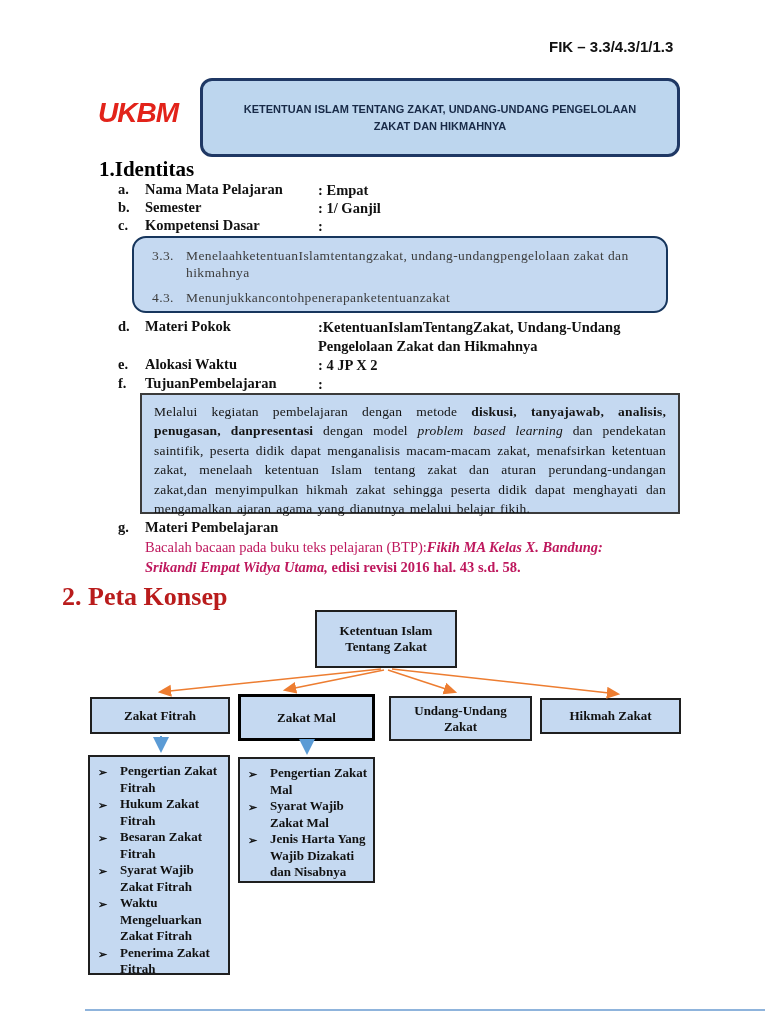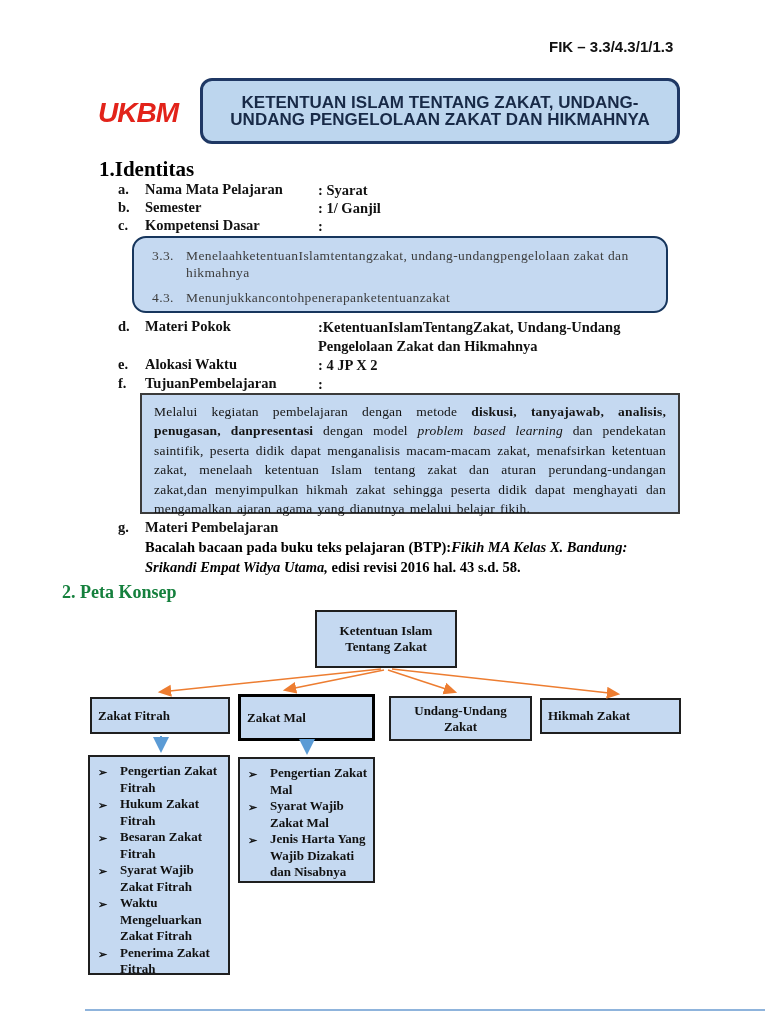--- a/index.html
+++ b/index.html
@@ -12,53 +12,53 @@
   .doc-code {
     position:absolute; left:549px; top:38px;
     font-family:"Liberation Sans", sans-serif; font-weight:bold; font-size:15px; color:#111;
   }
   .logo {
     position:absolute; left:98px; top:97px;
     font-family:"Liberation Sans", sans-serif; font-weight:bold; font-style:italic;
     font-size:28px; letter-spacing:-1px; color:#E2231A;
   }
   .title-box {
-    position:absolute; left:200px; top:78px; width:480px; height:66px;
+    position:absolute; left:200px; top:78px; width:480px; height:79px;
     background:#BDD6EE; border:3px solid #1F3864; border-radius:12px;
     display:flex; align-items:center; justify-content:flex-end; text-align:center;
     padding:0 26px; font-family:"Liberation Sans", sans-serif;
-    font-size:17px; font-weight:600; color:#182a47; line-height:17px;
+    font-size:11px; font-weight:600; color:#182a47; line-height:17px;
   }
   .h1 { position:absolute; left:86px; top:157px; font-size:21px; font-weight:bold; color:#000;margin-left:13px; }
-  .h2 { position:absolute; left:62px; top:582px; font-size:18px; font-weight:bold; color:#15803d; }
+  .h2 { position:absolute; left:62px; top:582px; font-size:26px; font-weight:bold; color:#b91c1c; }
   .row { position:absolute; left:118px; width:600px; height:18px; font-size:14.5px; font-weight:bold; color:#111; }
   .row .letter { position:absolute; left:0; }
   .row .label  { position:absolute; left:27px; }
   .row .value  { position:absolute; left:200px; white-space:pre-line; line-height:19px; }
   .kd-box {
     position:absolute; left:132px; top:236px; width:536px; height:77px;
     background:#C5D9F1; border:2.5px solid #17365D; border-radius:14px;
     padding:9px 16px 0 18px; font-size:13.5px; color:#3d3d3d; letter-spacing:0.4px;
   }
   .kd-item { display:flex; line-height:17px; margin-bottom:8px; }
   .kd-item .num { width:34px; flex:none; }
   .kd-item .txt { flex:1; }
   .tujuan-box {
     position:absolute; left:140px; top:393px; width:540px; height:121px;
     background:#C5D9F1; border:2px solid #3b3b3b;
     padding:7px 12px 0 12px; font-size:13.5px; line-height:19.4px;
     text-align:justify; letter-spacing:0.2px; word-spacing:1.5px; color:#141414;
   }
   .materi-body {
     position:absolute; left:145px; top:538px; width:505px;
-    font-size:14.5px; line-height:19.5px; color:#000000;font-weight:bold;
+    font-size:14.5px; line-height:19.5px; color:#be185d;
   }
   .node {
     position:absolute; background:#C5D9F1; border:2px solid #1f1f1f;
-    display:flex; align-items:center; text-align:center;
+    display:flex; align-items:center; justify-content:center; text-align:center;
     font-size:13px; font-weight:bold; color:#111; line-height:16px; padding:2px 6px;
   }
   .node.root  { left:315px; top:610px; width:142px; height:58px; }
   .node.b0 { left:90px;  top:697px; width:140px; height:37px; }
   .node.b1 { left:238px; top:694px; width:137px; height:47px; border-width:3px; border-color:#000; }
   .node.b2 { left:389px; top:696px; width:143px; height:45px; }
   .node.b3 { left:540px; top:698px; width:141px; height:36px; }
   .list-box {
     position:absolute; background:#C5D9F1; border:2px solid #1f1f1f;
     padding:6px 4px 6px 8px; font-size:13px; font-weight:bold; color:#111;
@@ -82,21 +82,21 @@
 
   <div class="title-box">
     <span>KETENTUAN ISLAM TENTANG ZAKAT, UNDANG-UNDANG PENGELOLAAN ZAKAT DAN HIKMAHNYA</span>
   </div>
 
   <div class="h1">1.Identitas</div>
 
   <div class="row" style="top:181px">
     <span class="letter">a.</span>
     <span class="label">Nama Mata Pelajaran</span>
-    <span class="value">: Syarat</span>
+    <span class="value">: Empat</span>
   </div>
   <div class="row" style="top:199px">
     <span class="letter">b.</span>
     <span class="label">Semester</span>
     <span class="value">: 1/ Ganjil</span>
   </div>
   <div class="row" style="top:217px">
     <span class="letter">c.</span>
     <span class="label">Kompetensi Dasar</span>
     <span class="value">:</span>

